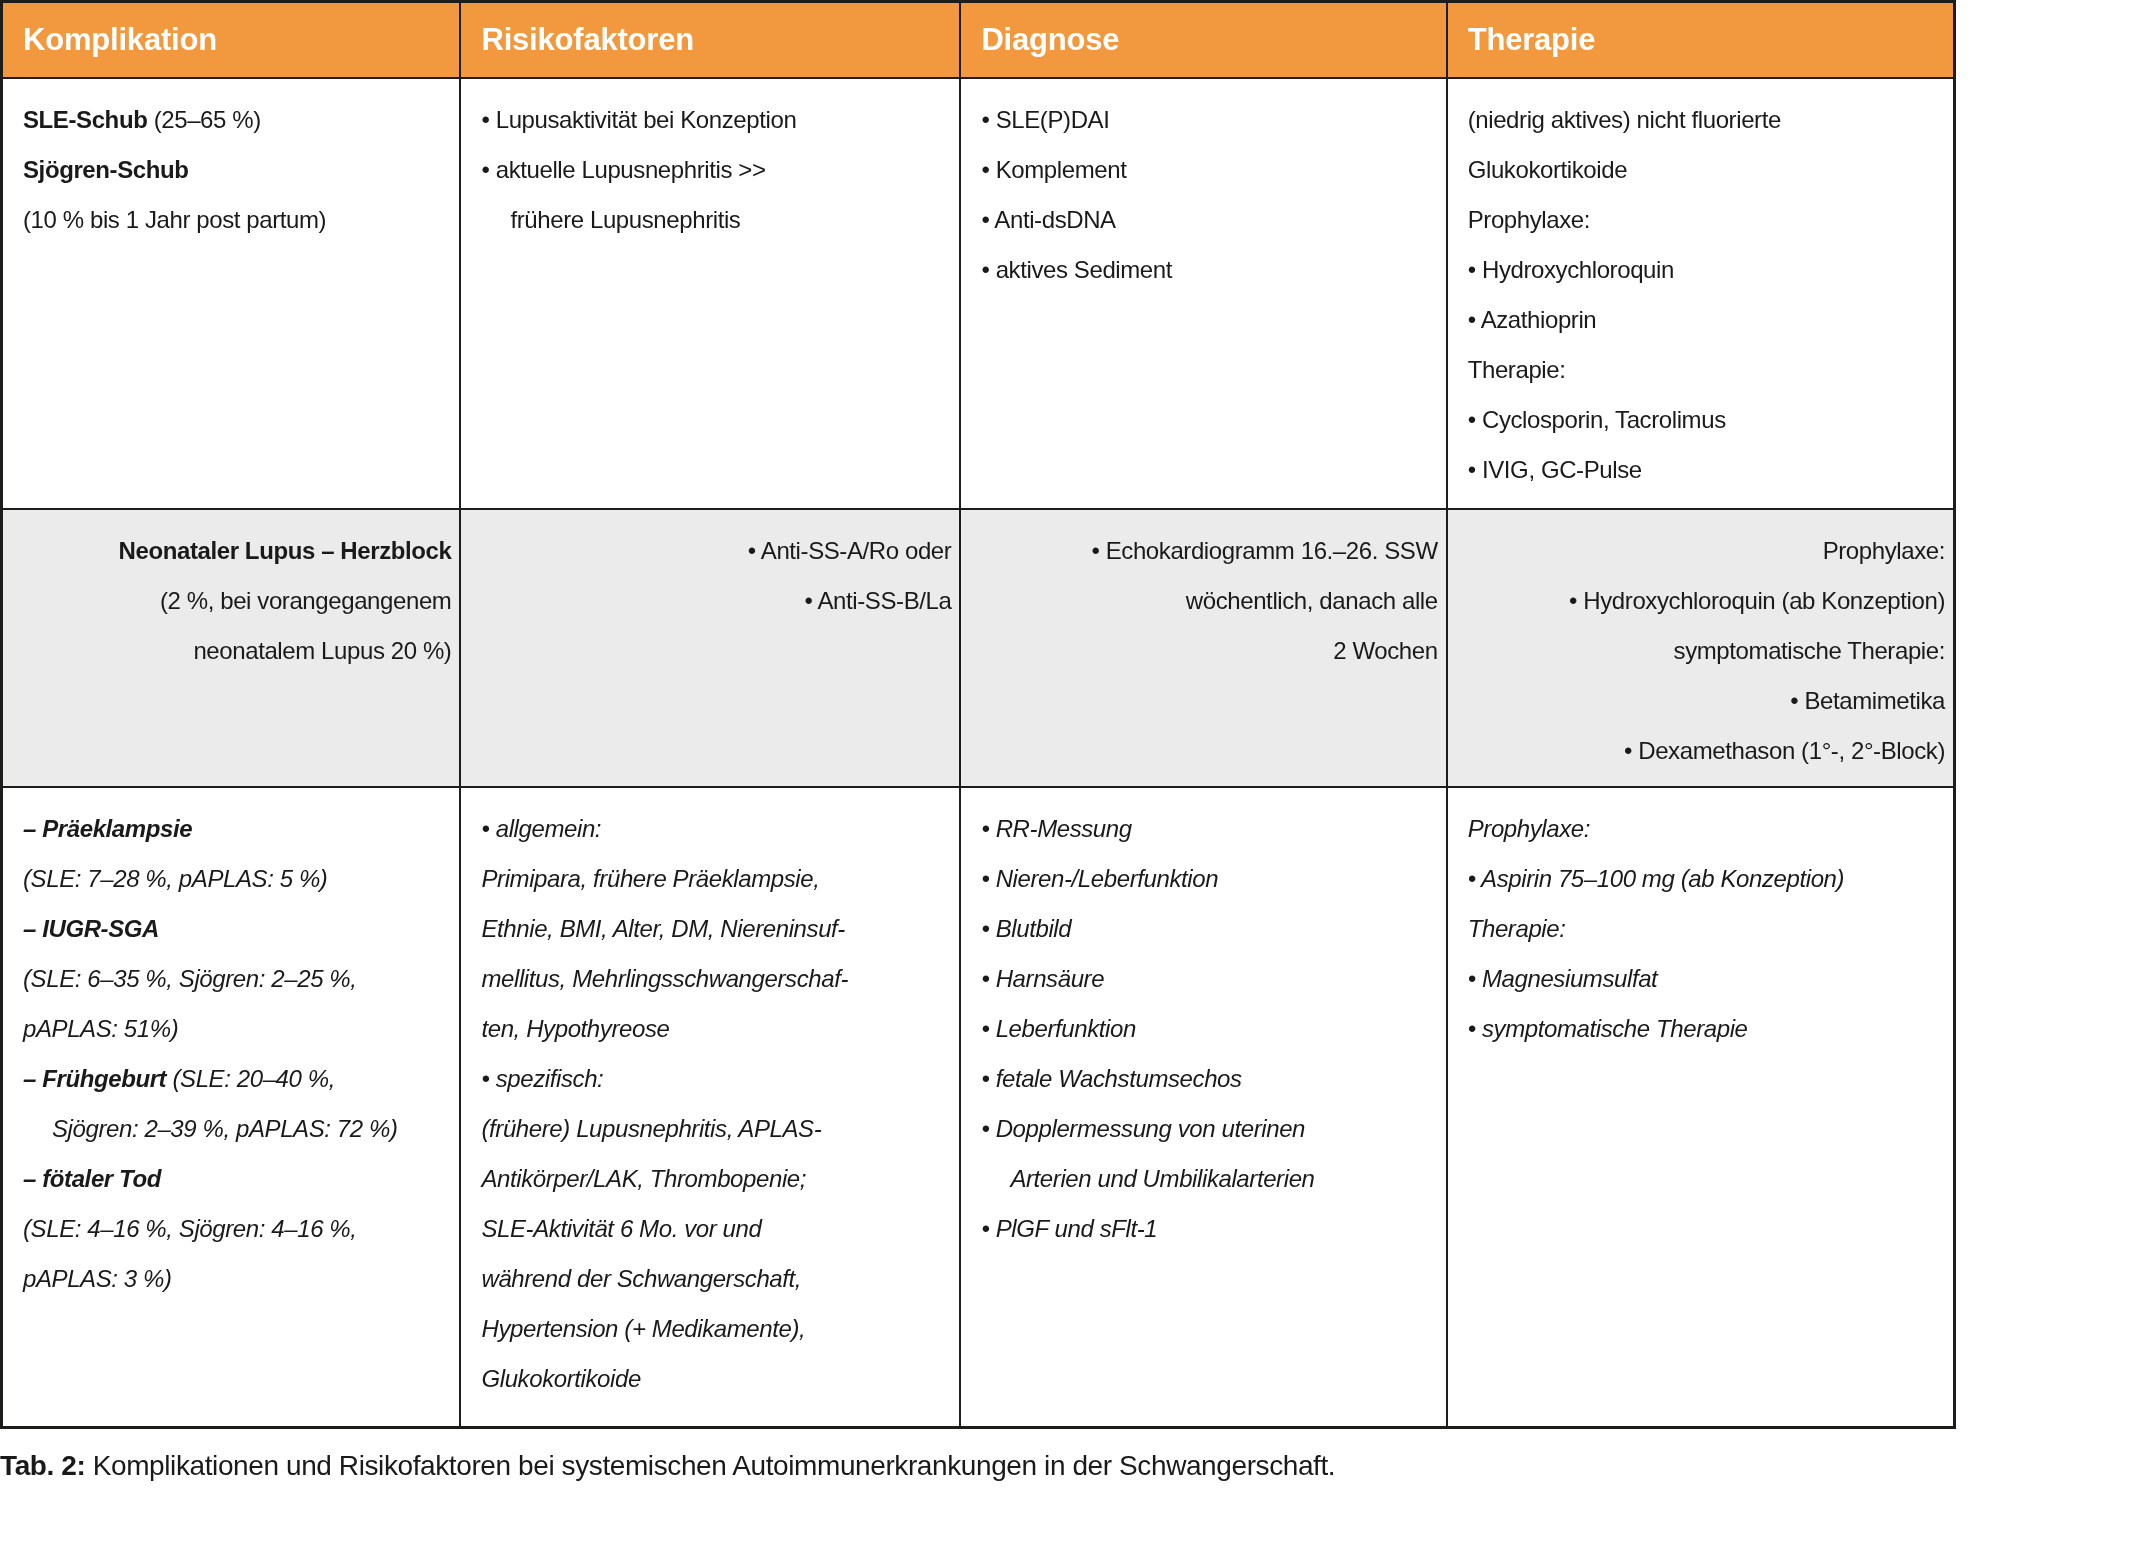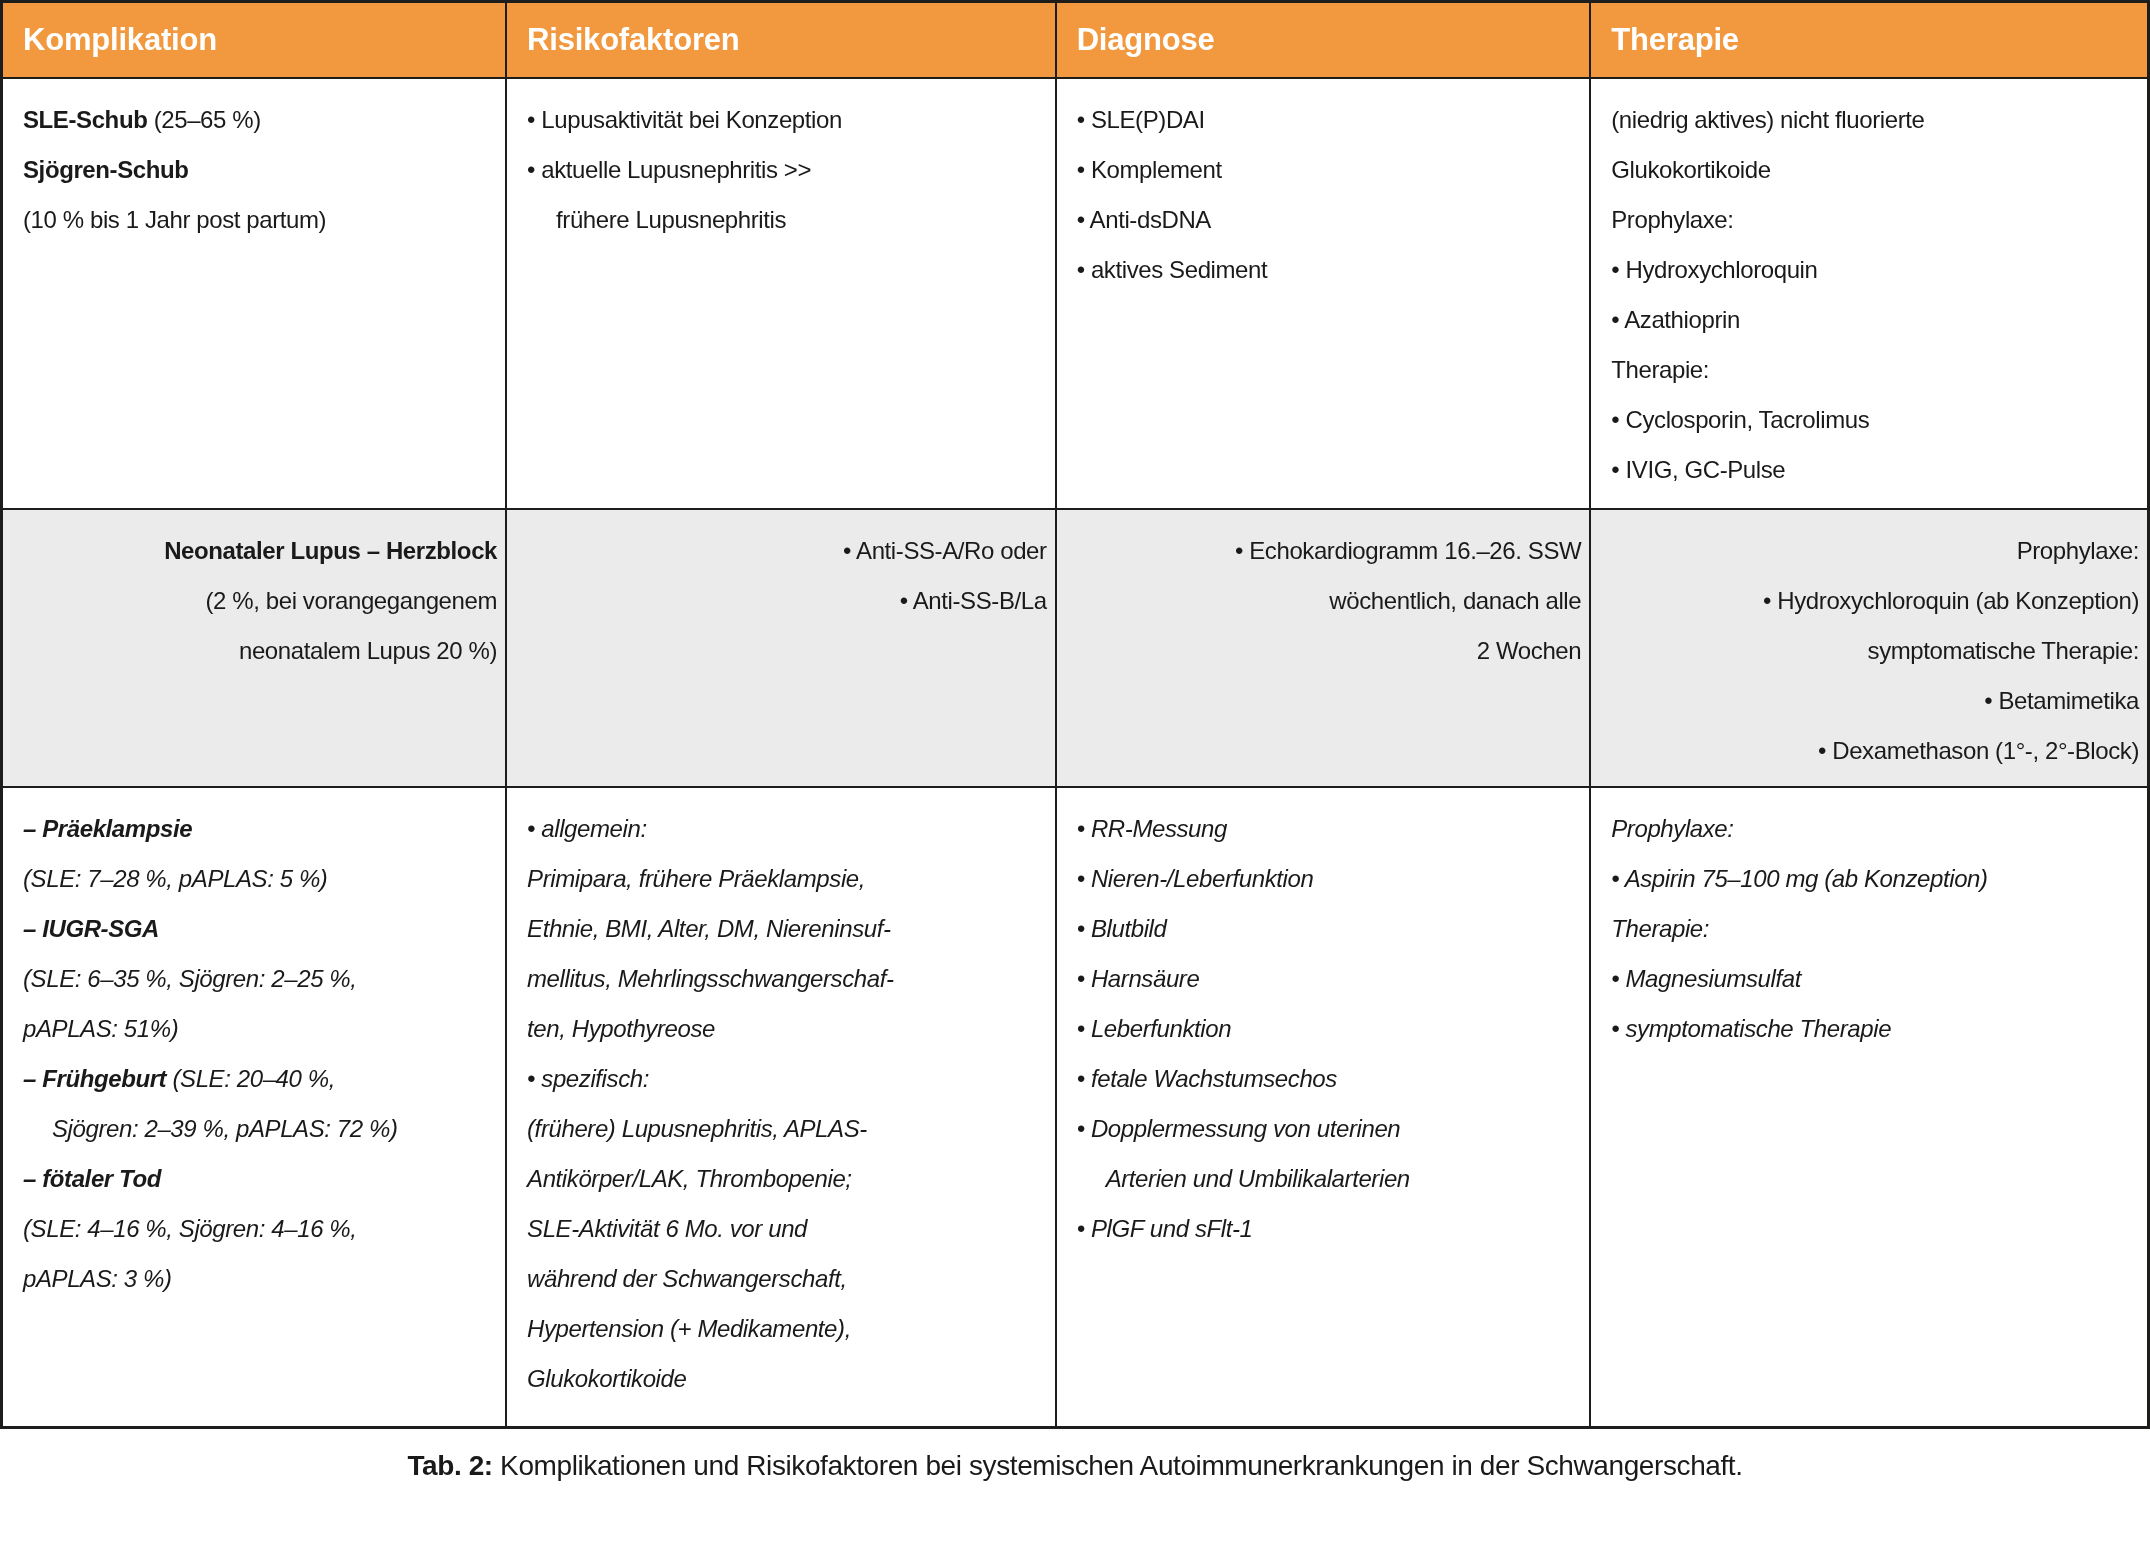--- a/index.html
+++ b/index.html
@@ -6,21 +6,21 @@
   .page {
     position: relative;
     width: 2150px;
     height: 1543px;
     background: #ffffff;
     font-family: "Liberation Sans", sans-serif;
     color: var(--text, #1a1a1a);
     box-sizing: border-box;
   }
   table.tbl {
-    width: 2150px;
+    width: 1956px;
     border-collapse: collapse;
     table-layout: fixed;
     border-radius: 23px;
   }
   table.tbl, table.tbl th, table.tbl td {
     border: 2.5px solid var(--border, #1d1d1b);
   }
   table.tbl { border-width: 3px; }
   table.tbl th {
     background: var(--header-bg, #F2993F);
@@ -46,21 +46,21 @@
   tr.shaded td { background: var(--shaded-bg, #EBEBEB); }
   .line { white-space: nowrap; }
   .line.ind { padding-left: 29px; }
   .line b, .cap-line b { font-weight: bold; }
   .caption {
     margin-top: 14px;
     font-size: 28px;
     line-height: 46px;
     letter-spacing: -0.4px;
   }
-  .cap-line { white-space: nowrap; text-align: center; }
+  .cap-line { white-space: nowrap; }
 </style>
 </head>
 <body>
 
 <div class="page">
   <table class="tbl">
     <colgroup>
         <col style="width: 23.5%;">
         <col style="width: 25.6%;">
         <col style="width: 24.9%;">

